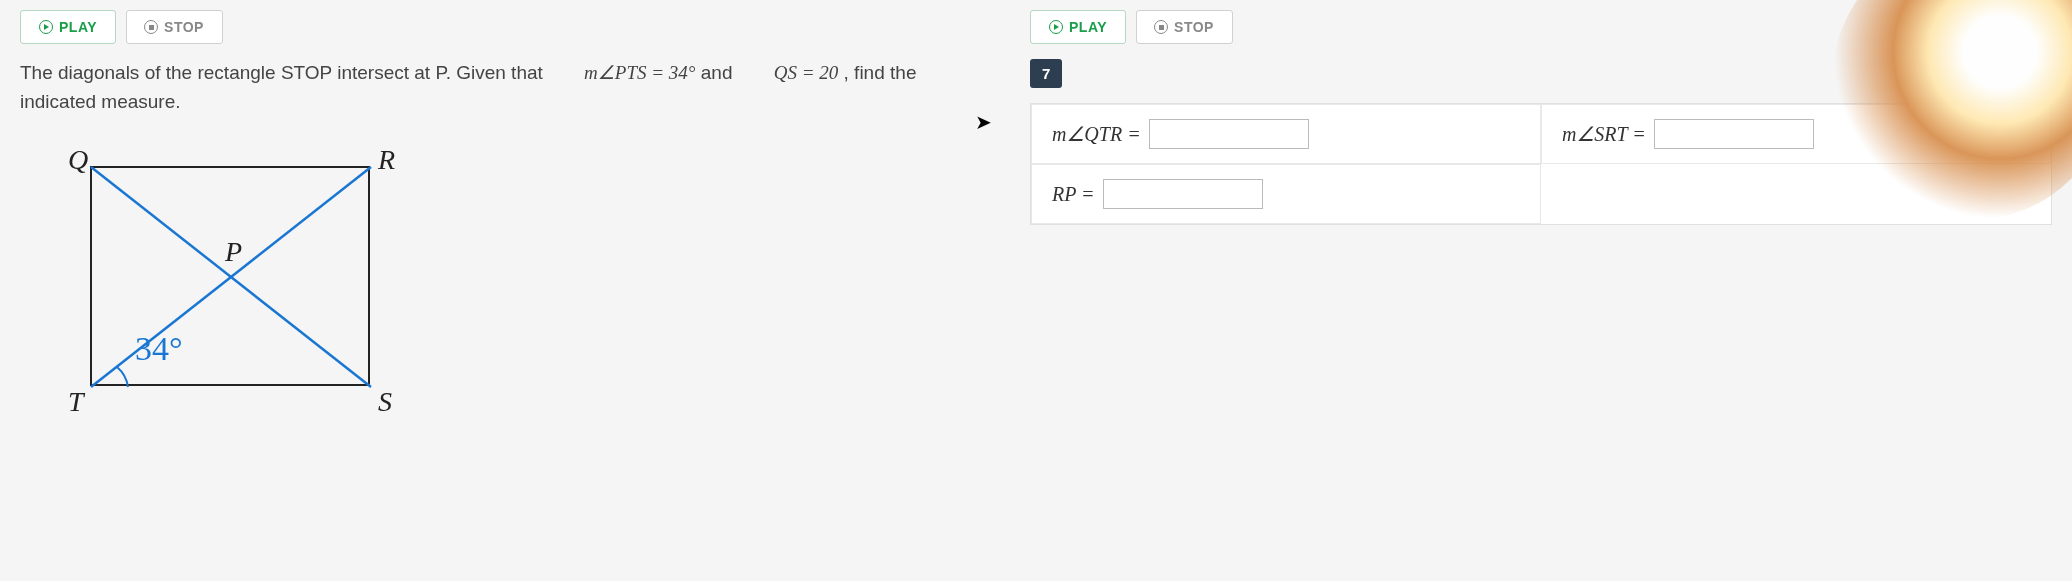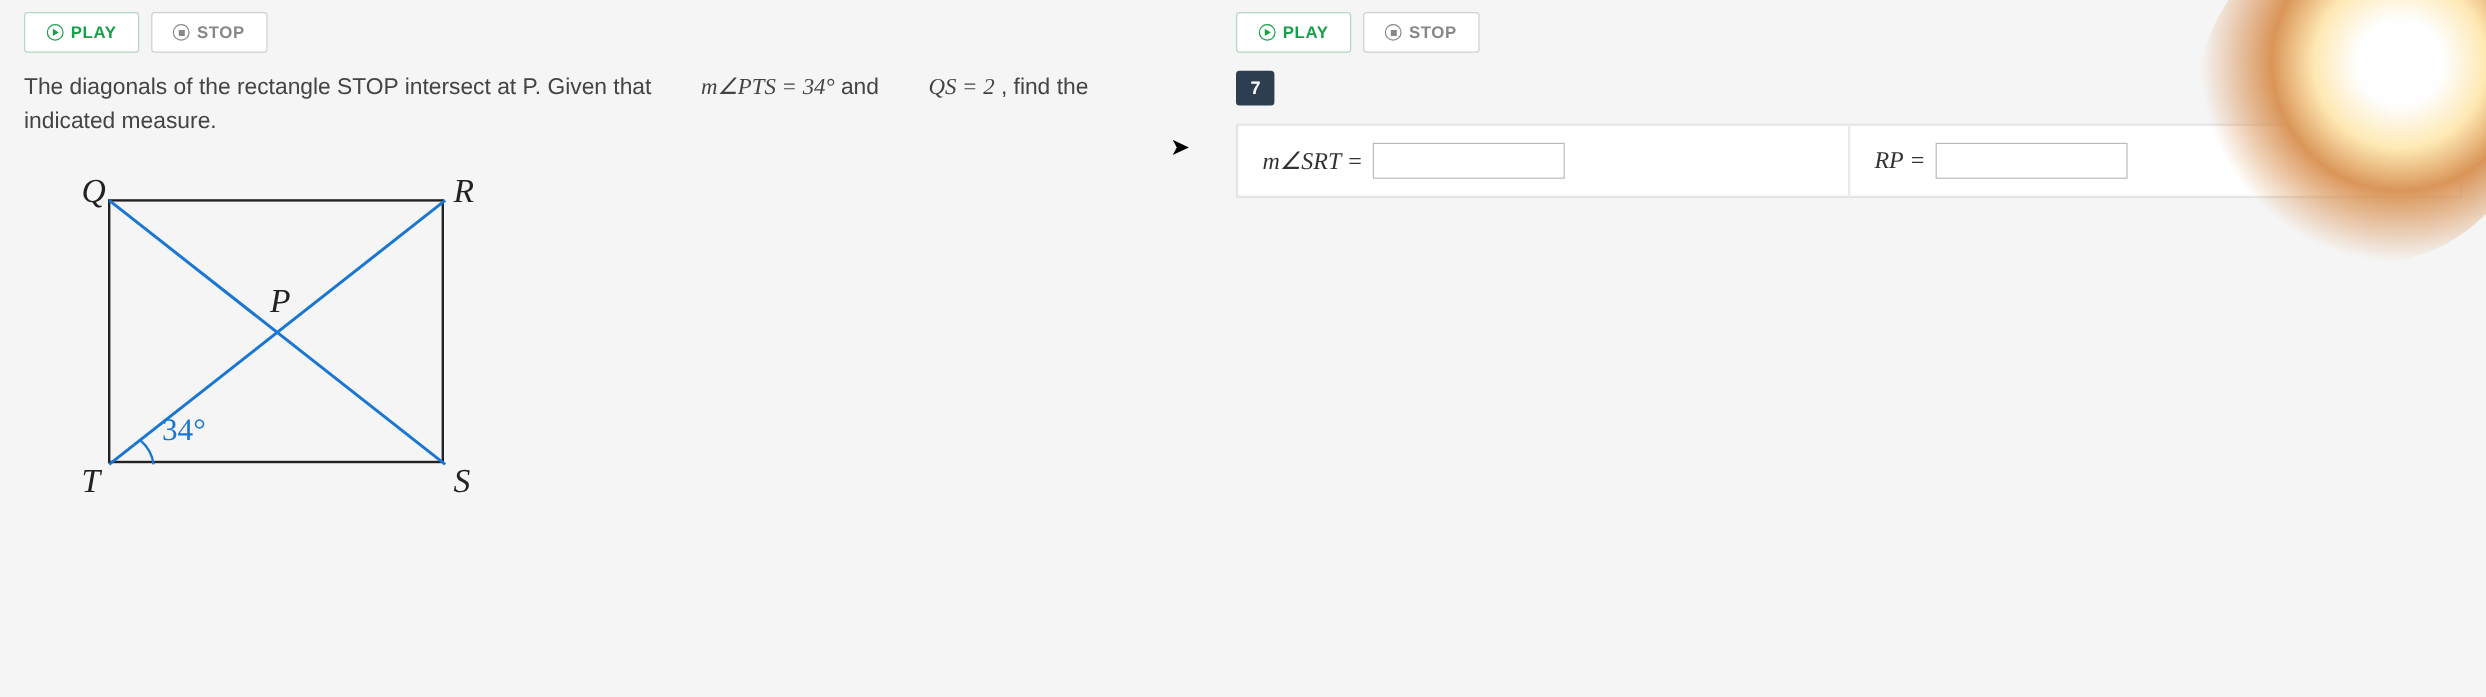--- a/index.html
+++ b/index.html
@@ -91,21 +91,21 @@
       font-style: italic;
       font-size: 28px;
       font-weight: 500;
       color: #222;
     }
     .lbl-Q { left: 8px; top: -2px; }
     .lbl-R { left: 318px; top: -2px; }
     .lbl-T { left: 8px; top: 240px; }
     .lbl-S { left: 318px; top: 240px; }
     .lbl-P { left: 165px; top: 90px; }
-    .lbl-angle { left: 75px; top: 198px; color: #1976d2; font-size: 26px; font-style: normal; }
+    .lbl-angle { left: 75px; top: 184px; color: #1976d2; font-size: 34px; font-style: normal; }
     .badge {
       display: inline-block;
       background: #2c3e50;
       color: #fff;
       padding: 6px 12px;
       font-size: 15px;
       font-weight: bold;
       border-radius: 3px;
       margin-bottom: 15px;
     }
@@ -169,21 +169,21 @@
       </button>
       <button class="btn stop">
         <span class="icon-stop-circle"></span>
         <span>STOP</span>
       </button>
     </div>
     <div class="question-text">
       <span>The diagonals of the rectangle STOP intersect at P.  Given that </span>
       <span class="math">m∠PTS = 34°</span>
       <span> and </span>
-      <span class="math">QS = 2</span>
+      <span class="math">QS = 20</span>
       <span>, find the indicated measure.</span>
     </div>
     <div class="diagram">
       <div class="rect"></div>
       <svg class="diagonals">
         <line x1="1" y1="1" x2="281" y2="221" stroke="#1976d2" stroke-width="2.5"></line>
         <line x1="1" y1="221" x2="281" y2="1" stroke="#1976d2" stroke-width="2.5"></line>
         <path d="M 38 221 A 32 32 0 0 0 27 201" fill="none" stroke="#1976d2" stroke-width="2"></path>
       </svg>
       <div class="label lbl-Q">Q</div>
@@ -202,20 +202,24 @@
         <span>PLAY</span>
       </button>
       <button class="btn stop">
         <span class="icon-stop-circle"></span>
         <span>STOP</span>
       </button>
     </div>
     <div class="badge">7</div>
     <div class="answers">
       <div class="answer-cell">
+        <span class="answer-label">m∠QTR =</span>
+        <input class="answer-input" style="">
+      </div>
+      <div class="answer-cell">
         <span class="answer-label">m∠SRT =</span>
         <input class="answer-input" style="">
       </div>
       <div class="answer-cell">
         <span class="answer-label">RP =</span>
         <input class="answer-input" style="">
       </div>
     </div>
   </div>
 </div>

